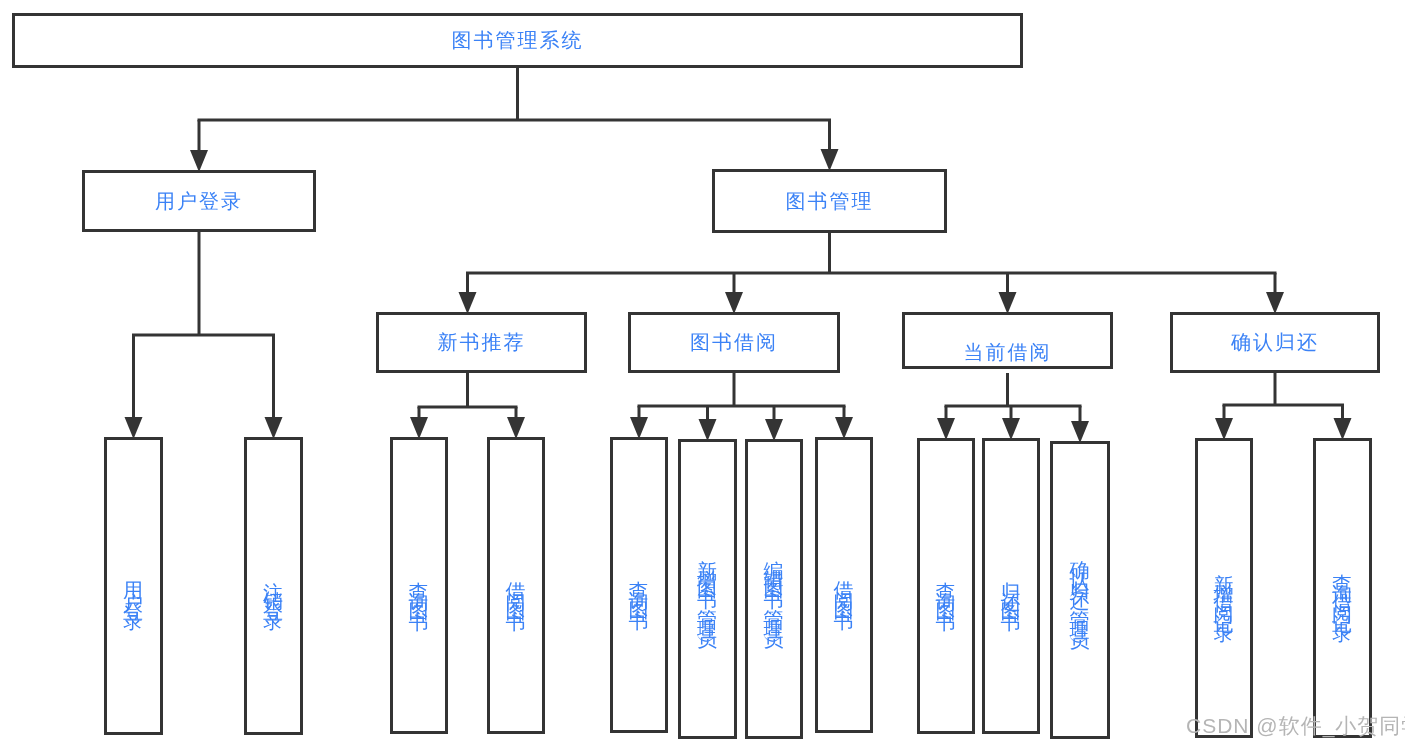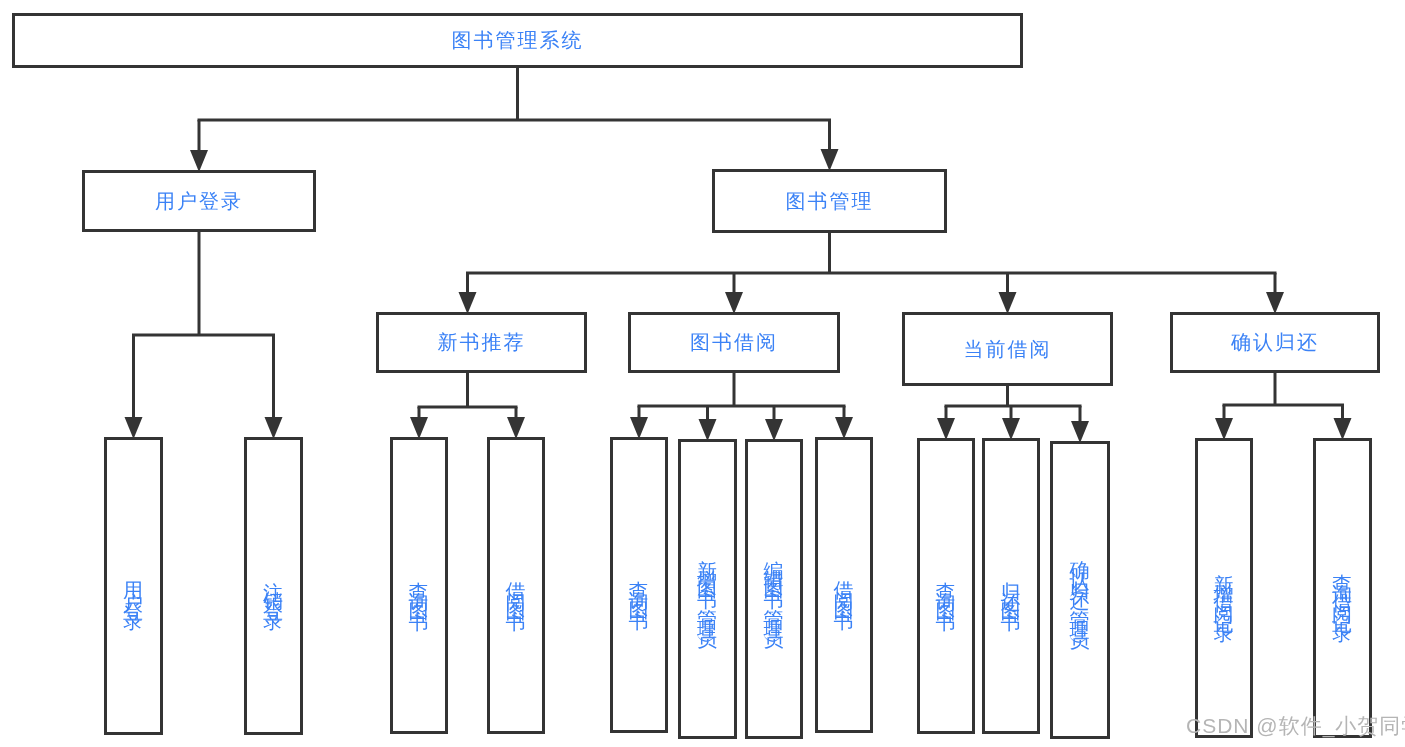--- a/index.html
+++ b/index.html
@@ -122,21 +122,21 @@
       </div>
       <div class="node h" style="left: 712px; top: 169px; width: 235px; height: 64px;">
         <span class="hlabel">图书管理</span>
       </div>
       <div class="node h" style="left: 362px; top: 312px; width: 211px; height: 61px; margin-left: 14px;">
         <span class="hlabel">新书推荐</span>
       </div>
       <div class="node h" style="left: 628px; top: 312px; width: 212px; height: 61px; font-family: Liberation Mono, monospace;">
         <span class="hlabel">图书借阅</span>
       </div>
-      <div class="node h" style="left: 902px; top: 312px; width: 211px; height: 74px;">
+      <div class="node h" style="left: 902px; top: 312px; width: 211px; height: 57px; align-items: flex-end;">
         <span class="hlabel">当前借阅</span>
       </div>
       <div class="node h" style="left: 1170px; top: 312px; width: 210px; height: 61px;">
         <span class="hlabel">确认归还</span>
       </div>
       <div class="node v" style="left: 104px; top: 437px; width: 59px; height: 298px;">
         <span class="vlabel">用户登录</span>
       </div>
       <div class="node v" style="left: 244px; top: 437px; width: 59px; height: 298px;">
         <span class="vlabel">注销登录</span>

